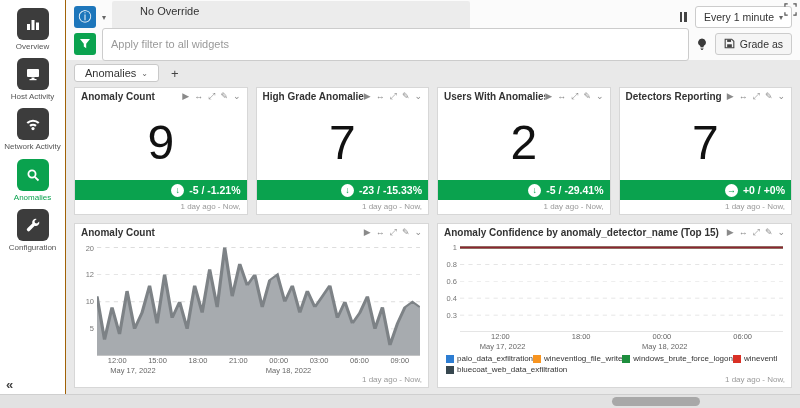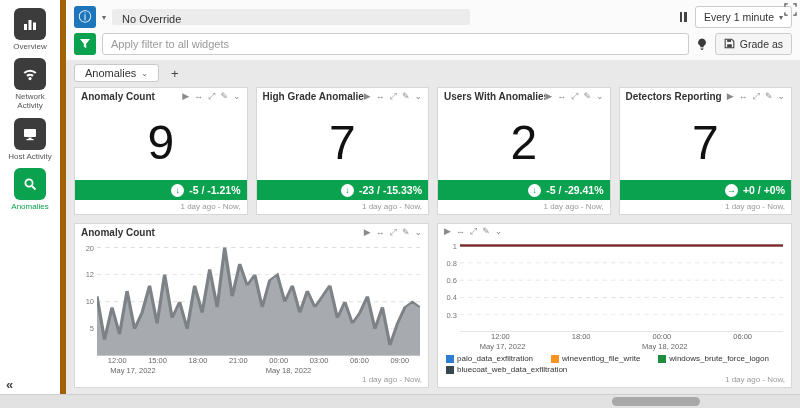--- a/index.html
+++ b/index.html
@@ -1,44 +1,44 @@
 <!DOCTYPE html>
 <html><head>
 <meta charset="utf-8">
 <style>
   * { box-sizing: border-box; margin: 0; padding: 0; }
   html,body { width: 800px; height: 408px; overflow: hidden; }
   body { font-family: "Liberation Sans", sans-serif; background: #e9e9e9; color: #333; }
   .app { display: flex; height: 394px; }
 
   
-  .sidebar { width: 66px; background: #fff; border-right: 6px solid #a16207; display: flex; flex-direction: column; align-items: center; padding-top: 8px; position: relative; flex: none; }
+  .sidebar { width: 66px; background: #fff; border-right: 1px solid #a16207; display: flex; flex-direction: column; align-items: center; padding-top: 8px; position: relative; flex: none; }
   .snav { width: 100%; text-align: center; margin-bottom: 7px; cursor: pointer; }
   .sico { display: flex; width: 32px; height: 32px; background: #3c3c3c; border-radius: 6px; margin: 0 auto; align-items: center; justify-content: center; }
   .snav.active .sico { background: #0aa24e; }
   .slab { display: block; font-size: 8px; color: #555; margin-top: 2px; line-height: 1.15; padding: 0 2px; }
   .snav.active .slab { color: #0aa24e; }
   .collapse { position: absolute; bottom: 2px; left: 6px; font-size: 13px; color: #444; font-weight: bold; cursor: pointer; }
 
   
   .main { flex: 1; display: flex; flex-direction: column; min-width: 0; position: relative; }
   .topbar { background: #fbfbfb; padding: 6px 8px 5px 8px; }
   .trow { display: flex; align-items: center; gap: 6px; height: 22px; }
   .trow + .trow { margin-top: 5px; }
   .sqbtn { width: 22px; height: 22px; border-radius: 3px; display: flex; align-items: center; justify-content: center; flex: none; cursor: pointer; border: none; }
   .blue { background: #1d76bb; color: #fff; font-size: 13px; }
   .green { background: #0aa24e; }
   .tinycaret { font-size: 8px; color: #666; cursor: pointer; }
-  .pill { width: 358px; height: 16px; background: #ececec; border-radius: 2px; font-size: 11px; color: #333; line-height: 20px; padding-left: 10px; }
+  .pill { width: 358px; height: 32px; background: #ececec; border-radius: 2px; font-size: 11px; color: #333; line-height: 20px; padding-left: 28px; }
   .spacer { flex: 1; }
   .pause { display: flex; gap: 2px; cursor: pointer; padding: 0 2px; }
   .pause i { display: block; width: 2.5px; height: 10px; background: #444; }
   .btn { height: 22px; border: 1px solid #ccc; background: #fff; border-radius: 3px; font-size: 10.5px; color: #333; display: flex; align-items: center; gap: 5px; padding: 0 8px; cursor: pointer; font-family: inherit; }
   .btn.gray { background: #f5f5f5; }
-  .filterinput { flex: 1; height: 22px; border: 1px solid #ccc; border-radius: 3px; font-size: 11px; padding: 0 8px; font-family: inherit; color: #333; background: #fff; }
+  .filterinput { flex: 1; height: 33px; border: 1px solid #ccc; border-radius: 3px; font-size: 11px; padding: 0 8px; font-family: inherit; color: #333; background: #fff; }
   .filterinput::placeholder { color: #999; }
   .bulb { display: flex; align-items: center; cursor: pointer; }
   .corner-expand { position: absolute; top: 2px; right: 3px; cursor: pointer; }
 
   
   .tabrow { display: flex; align-items: center; gap: 8px; padding: 4px 8px 5px 8px; }
   .tab { background: #fff; border: 1px solid #c9c9c9; border-radius: 3px; padding: 2px 10px; font-size: 11px; display: flex; align-items: center; gap: 5px; cursor: pointer; }
   .addtab { font-size: 13px; color: #444; cursor: pointer; padding: 0 4px; }
 
   
@@ -56,21 +56,21 @@
   .kpi-range { text-align: right; font-size: 8px; color: #999; padding: 2px 6px 3px; flex: none; }
 
   .plotwrap { position: relative; flex: 1; margin: 2px 8px 0 22px; min-height: 0; }
   .plotwrap svg { position: absolute; inset: 0; width: 100%; height: 100%; }
   .yl { position: absolute; font-size: 7.5px; color: #777; transform: translate(-100%,-50%); left: -3px; }
   .xlabels { display: flex; justify-content: space-around; font-size: 7.5px; color: #666; margin-left: 22px; margin-right: 8px; height: 10px; flex: none; }
   .dates { position: relative; height: 9px; font-size: 7.5px; color: #666; margin-left: 22px; flex: none; }
   .dates span { position: absolute; top: 0; }
   .rangelab { text-align: right; font-size: 8px; color: #999; padding: 0 6px 3px; flex: none; }
   .legend { padding: 2px 6px 0 8px; flex: none; }
-  .legrow { display: flex; gap: 18px; overflow: hidden; white-space: nowrap; height: 11px; align-items: center; }
+  .legrow { display: flex; gap: 0; overflow: hidden; white-space: nowrap; height: 11px; align-items: center; }
   .legitem { display: flex; align-items: center; gap: 3px; flex: none; }
   .sw { width: 8px; height: 8px; flex: none; background: #888; }
   .leglab { font-size: 8px; color: #333; }
 
   
   .hscroll { height: 14px; background: #e2e2e2; border-top: 1px solid #cfcfcf; position: relative; }
   .hthumb { position: absolute; top: 2px; height: 9px; border-radius: 5px; background: #a8a8a8; left: 612px; width: 88px; cursor: grab; }
 </style>
 </head>
 <body>
@@ -84,45 +84,53 @@
             <rect x="2" y="8" width="3" height="6" fill="#fff"></rect>
             <rect x="6.5" y="4" width="3" height="10" fill="#fff"></rect>
             <rect x="11" y="6.5" width="3" height="7.5" fill="#fff"></rect>
           </svg>
       </span>
       <span class="slab">Overview</span>
     </div>
     <div class="snav">
       <span class="sico">
         <svg width="16" height="16" viewBox="0 0 16 16">
+            <rect x="2" y="3" width="12" height="8" rx="1" fill="#fff"></rect>
+            <rect x="6.5" y="11.5" width="3" height="1.5" fill="#fff"></rect>
+            <rect x="4.5" y="13" width="7" height="1.2" fill="#fff"></rect>
+          </svg>
+      </span>
+      <span class="slab">Host Activity</span>
+    </div>
+    <div class="snav">
+      <span class="sico">
+        <svg width="16" height="16" viewBox="0 0 16 16">
             <path d="M1.5 6.2a9.5 9.5 0 0 1 13 0L13 7.8a7.3 7.3 0 0 0-10 0z" fill="#fff"></path>
             <path d="M4.3 9.1a5.5 5.5 0 0 1 7.4 0l-1.5 1.6a3.3 3.3 0 0 0-4.4 0z" fill="#fff"></path>
             <circle cx="8" cy="12.6" r="1.6" fill="#fff"></circle>
           </svg>
       </span>
       <span class="slab">Network Activity</span>
     </div>
-    <div class="snav">
-      <span class="sico">
-        <svg width="16" height="16" viewBox="0 0 16 16">
-            <rect x="2" y="3" width="12" height="8" rx="1" fill="#fff"></rect>
-            <rect x="6.5" y="11.5" width="3" height="1.5" fill="#fff"></rect>
-            <rect x="4.5" y="13" width="7" height="1.2" fill="#fff"></rect>
-          </svg>
-      </span>
-      <span class="slab">Host Activity</span>
-    </div>
     <div class="snav active">
       <span class="sico">
         <svg width="16" height="16" viewBox="0 0 16 16">
             <circle cx="7" cy="7" r="3.6" fill="none" stroke="#fff" stroke-width="1.8"></circle>
             <line x1="9.8" y1="9.8" x2="13.5" y2="13.5" stroke="#fff" stroke-width="1.8"></line>
           </svg>
       </span>
       <span class="slab">Anomalies</span>
+    </div>
+    <div class="snav">
+      <span class="sico">
+        <svg width="16" height="16" viewBox="0 0 16 16">
+            <path d="M10.8 1.8a3.6 3.6 0 0 0-3.5 4.6l-4.9 4.9a1.7 1.7 0 1 0 2.4 2.4l4.9-4.9a3.6 3.6 0 0 0 4.5-4.4L12 6.6l-2-.5-.5-2 2.2-2.1a3.6 3.6 0 0 0-.9-.2z" fill="#fff"></path>
+          </svg>
+      </span>
+      <span class="slab">Configuration</span>
     </div>
     <span class="collapse">«</span>
   </aside>
 
   <div class="main">
     <span class="corner-expand">
       <svg width="13" height="13" viewBox="0 0 14 14">
           <path d="M1 4V1h3 M10 1h3v3 M13 10v3h-3 M4 13H1v-3" stroke="#555" fill="none" stroke-width="1.3"></path>
         </svg>
     </span>
@@ -299,20 +307,21 @@
           </div>
           <div class="dates">
             <span style="left:4%">May 17, 2022</span>
             <span style="left:51%">May 18, 2022</span>
           </div>
           <div class="rangelab">1 day ago - Now,</div>
         </div>
 
         <div class="card">
           <div class="whead">
+            <span class="wtitle">Anomaly Confidence by anomaly_detector_name (Top 15)</span>
             <span class="wtb">
               <span class="wi">▶</span>
               <span class="wi">↔</span>
               <span class="wi">⤢</span>
               <span class="wi">✎</span>
               <span class="wi">⌄</span>
             </span>
           </div>
           <div class="plotwrap">
             <span class="yl" style="top:5%">1</span>

